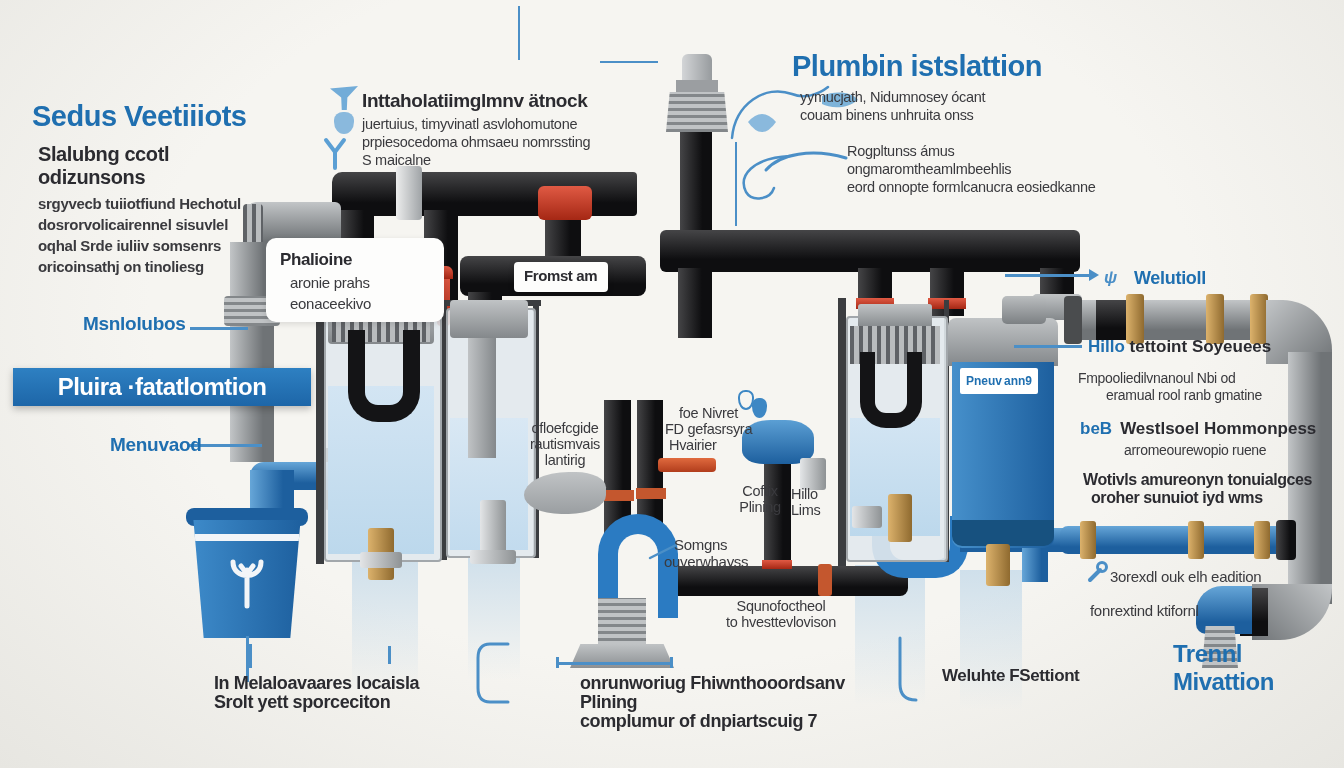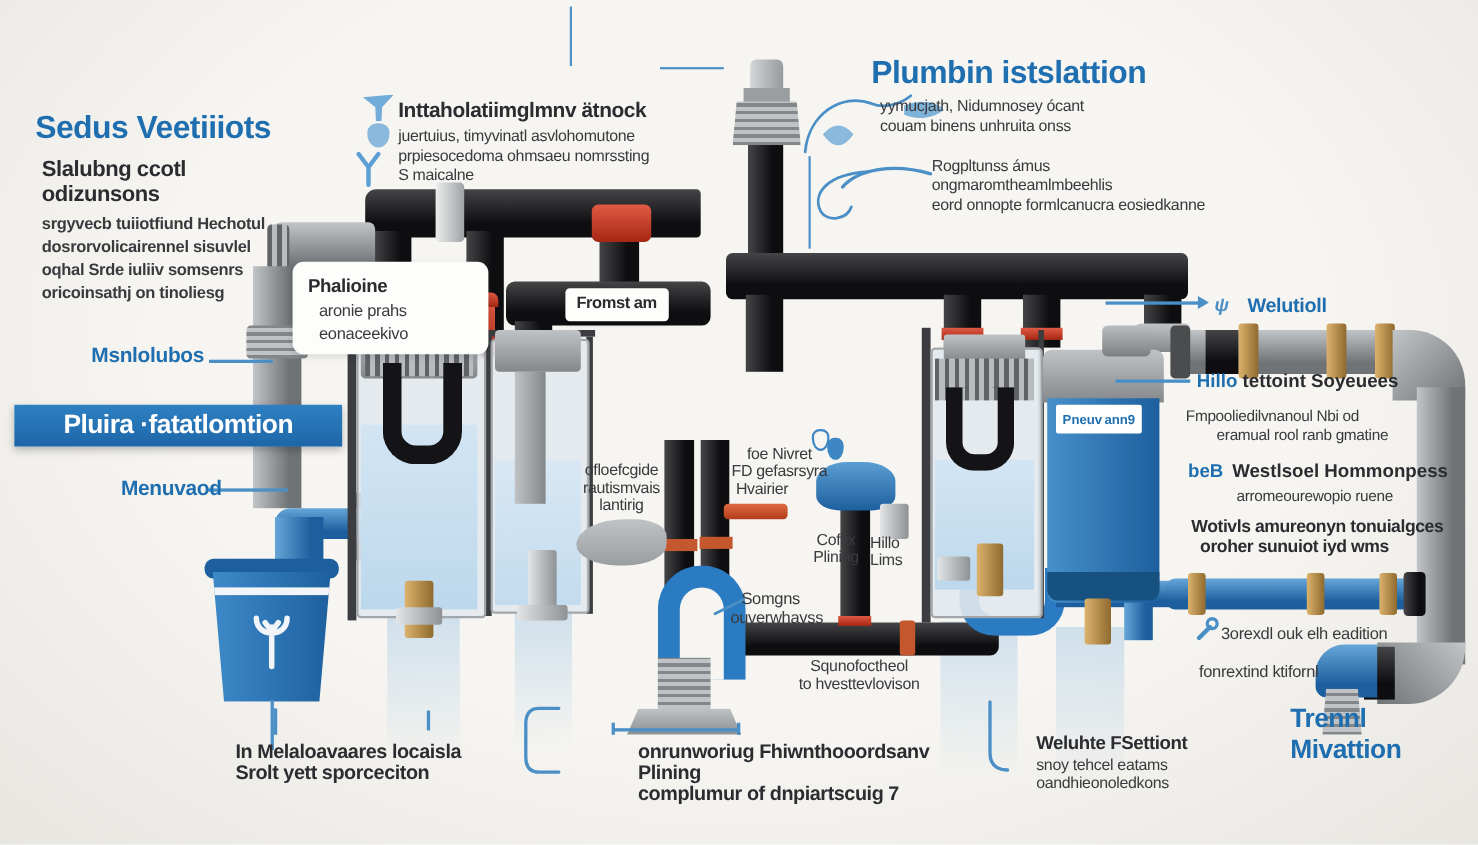--- a/index.html
+++ b/index.html
@@ -287,24 +287,20 @@
     <div style="">Srolt yett sporceciton</div>
   </div>
 
   <div class="abs bold-label" style="left:580px;top:674px;width:300px;line-height:19px;font-size:18px;">
     <div>onrunworiug Fhiwnthooordsanv Plining</div>
     <div>complumur of dnpiartscuig 7</div>
   </div>
 
   <div class="abs" style="left:942px;top:666px;width:140px;">
     <div class="bold-label-sm">Weluhte FSettiont</div>
-    <div class="body-txt" style="font-size:14.5px;line-height:16px;margin-top:2px;">
-      <div>snoy tehcel eatams</div>
-      <div>oandhieonoledkons</div>
-    </div>
   </div>
 
   <span class="abs" style="left:1104px;top:268px;color:#4b8fc7;font-size:17px;font-style:italic;font-weight:bold;">ψ</span>
   <div class="abs blue-label" style="left:1134px;top:268px;font-size:18px;">Welutioll</div>
 
   <div class="abs" style="left:1088px;top:337px;white-space:nowrap;">
     <span style="color:#1f6fb0;font-weight:bold;font-size:17px;">Hillo</span><span style="color:#2b2b30;font-weight:bold;font-size:17px;"> tettoint Soyeuees</span>
   </div>
 
   <div class="abs small-txt" style="left:1078px;top:370px;width:220px;line-height:17px;">

